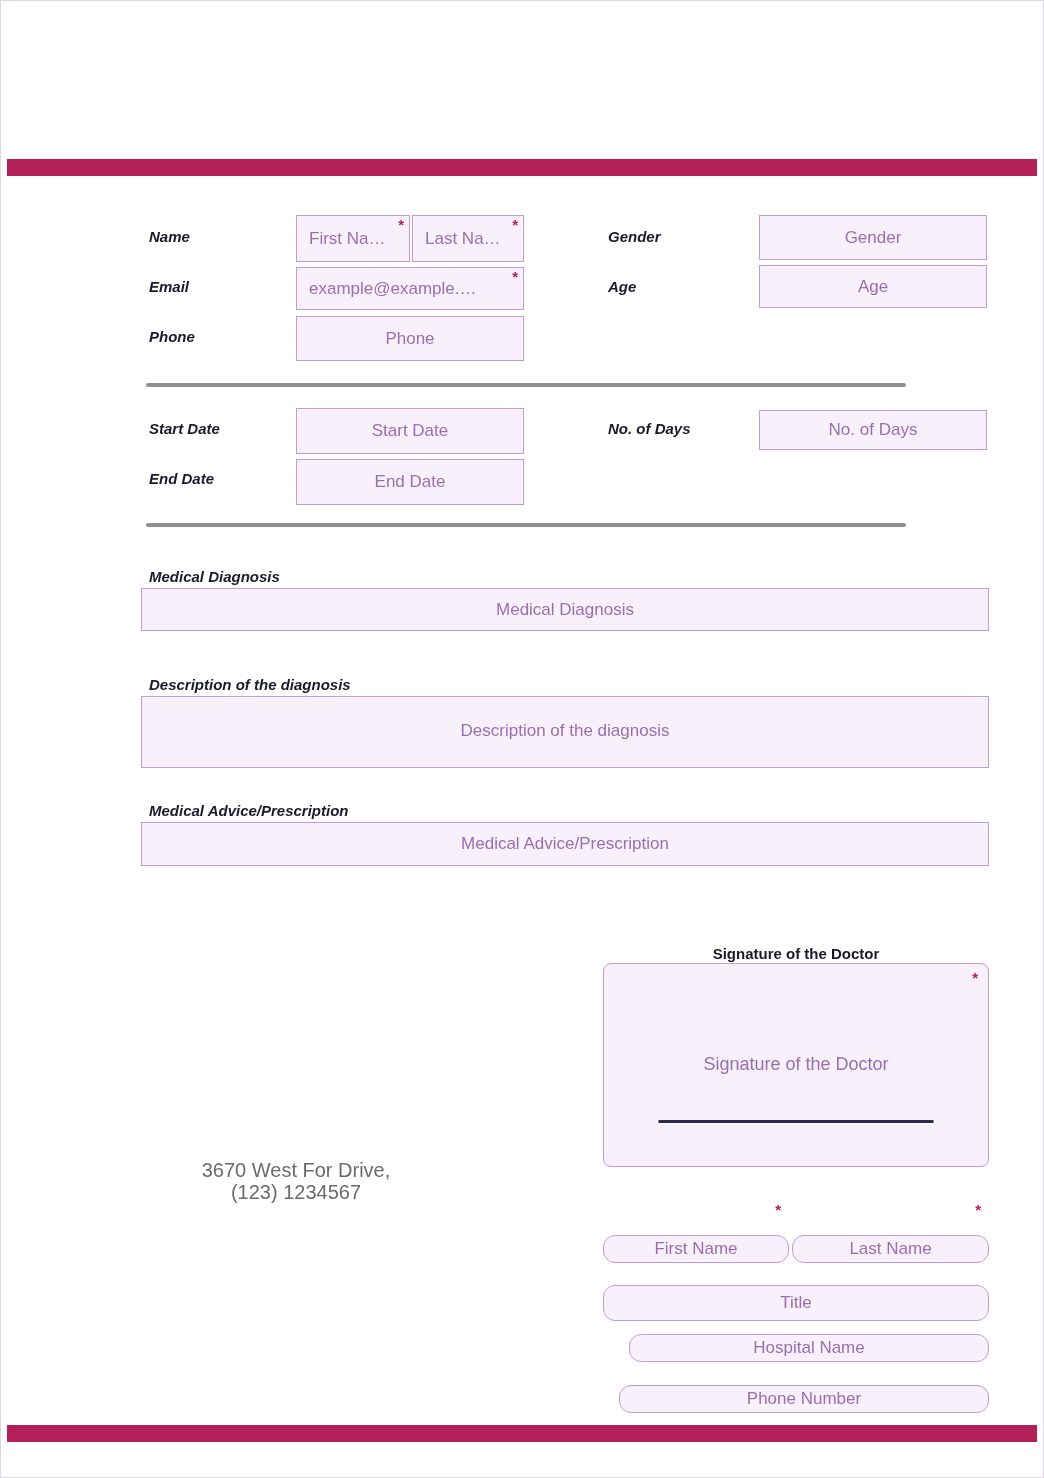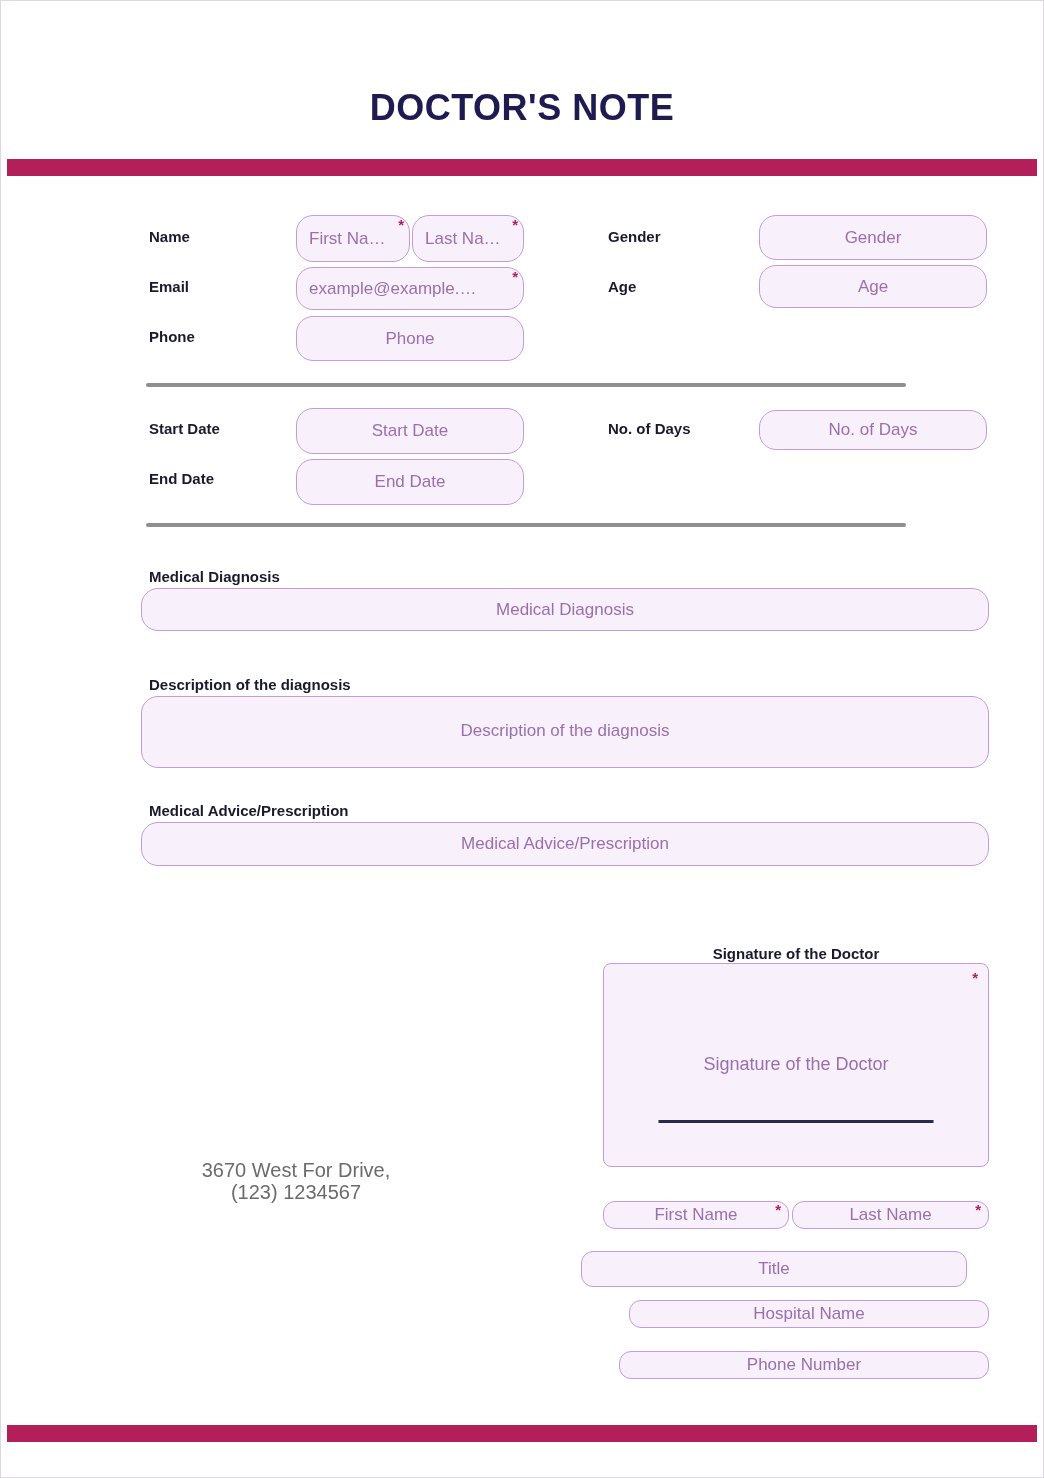--- a/index.html
+++ b/index.html
@@ -34,41 +34,42 @@
   }
   .bar-top { top: 158px; }
   .bar-bottom { top: 1424px; }
 
   .lbl {
     position: absolute;
     font-size: 15px;
     font-weight: 700;
     color: #1a1a2e;
     white-space: nowrap;
+    font-style: italic;
   }
 
   .fw { position: absolute; }
 
   .inp {
     width: 100%;
     height: 100%;
     background: #F8F1FB;
     border: 1.5px solid #C49BD9;
-    border-radius: 17px;
+    border-radius: 0;
     font-family: "Liberation Sans", sans-serif;
     font-size: 17px;
     color: #9A6FAE;
     text-align: center;
     outline: none;
   }
   .inp::placeholder { color: #9A6FAE; opacity: 1; }
 
   .inp-left { text-align: left; padding-left: 12px; }
 
-  .inp-pill { border-radius: 12px; }
+  .inp-pill { border-radius: 12px; margin-top: 34px; }
 
   textarea.inp { resize: none; padding-top: 24px; }
 
   .req {
     position: absolute;
     top: 2px;
     right: 6px;
     color: #B01E5C;
     font-size: 15px;
     font-weight: 700;
@@ -135,21 +136,20 @@
     font-size: 20px;
     line-height: 22px;
     color: #6b6b6b;
   }
 </style>
 </head>
 <body>
 
 <div class="page">
 
-  <h1 class="title">DOCTOR'S NOTE</h1>
   <div class="bar bar-top"></div>
 
   <div class="lbl" style="left:148px; top:227px;">Name</div>
   <div class="fw" style="left:295px; top:214px; width:114px; height:47px;">
     <input class="inp inp-left" placeholder="First Na…" style="">
     <span class="req">*</span>
   </div>
   <div class="fw" style="left:411px; top:214px; width:112px; height:47px;">
     <input class="inp inp-left" placeholder="Last Na…" style="">
     <span class="req">*</span>
@@ -223,21 +223,21 @@
   </div>
 
   <div class="fw" style="left:602px; top:1200px; width:186px; height:28px;">
     <input class="inp inp-pill" placeholder="First Name" style="">
     <span class="req" style="top:1px; right:8px;">*</span>
   </div>
   <div class="fw" style="left:791px; top:1200px; width:197px; height:28px;">
     <input class="inp inp-pill" placeholder="Last Name" style="">
     <span class="req" style="top:1px; right:8px;">*</span>
   </div>
-  <div class="fw" style="left:580px; top:1250px; width:386px; height:36px;">
+  <div class="fw" style="left:602px; top:1250px; width:386px; height:36px;">
     <input class="inp inp-pill" placeholder="Title" style="">
   </div>
   <div class="fw" style="left:602px; top:1299px; width:386px; height:28px;padding-left:26px;">
     <input class="inp inp-pill" placeholder="Hospital Name" style="">
   </div>
   <div class="fw" style="left:602px; top:1350px; width:386px; height:28px;padding-left:16px;">
     <input class="inp inp-pill" placeholder="Phone Number" style="">
   </div>
 
   <div class="bar bar-bottom"></div>

